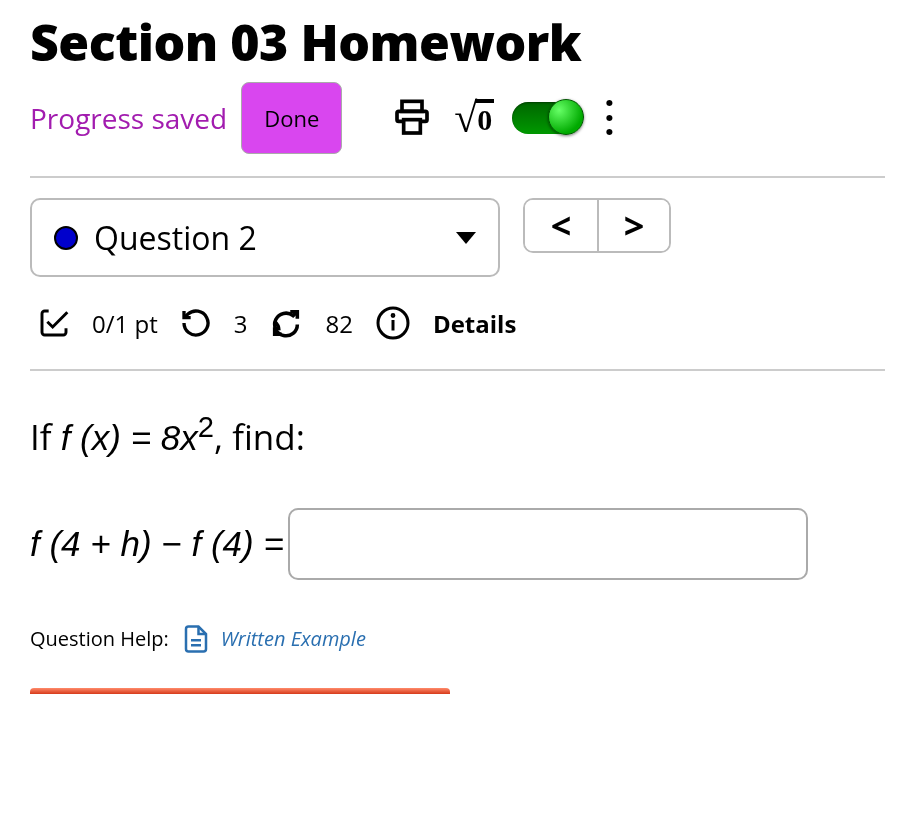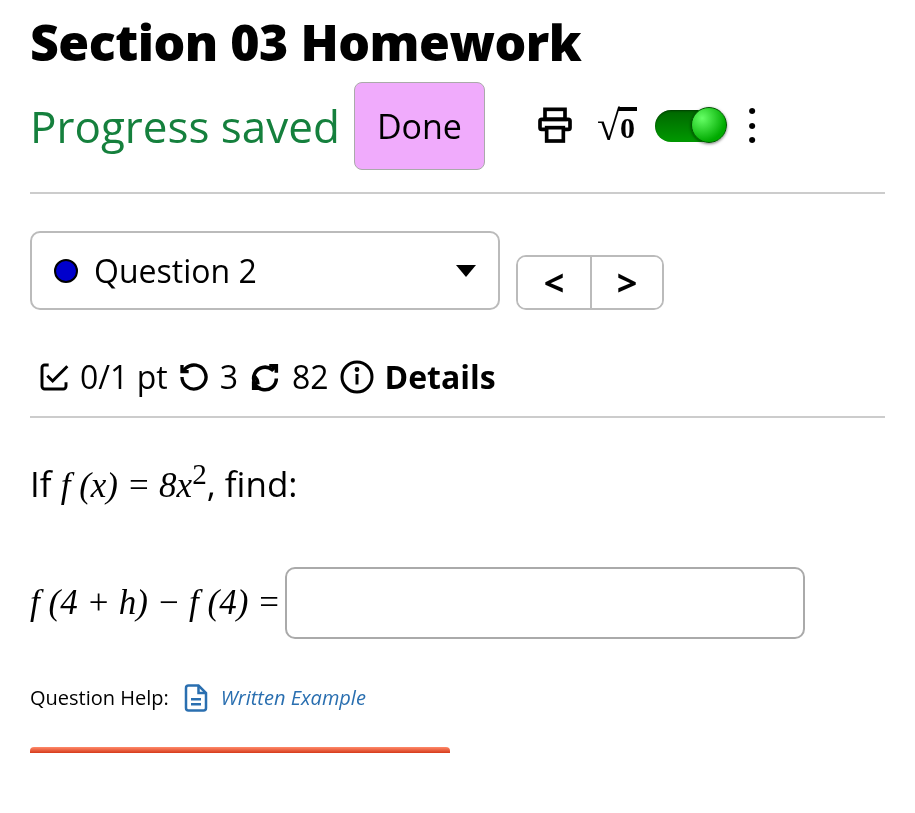--- a/index.html
+++ b/index.html
@@ -24,29 +24,29 @@
     margin-bottom: 18px;
   }
   .stats-row .answered-label { color: #888; margin-left: 18px; }
   .toolbar {
     display: flex;
     align-items: center;
     gap: 14px;
     margin-bottom: 22px;
   }
   .progress-saved {
-    color: #15803d;
-    font-size: 44px;
+    color: #a21caf;
+    font-size: 28px;
   }
   .done-btn {
     border: 1px solid #aaa;
     border-radius: 8px;
-    background: #f0abfc;
+    background: #d946ef;
     padding: 20px 22px;
-    font-size: 34px;
+    font-size: 22px;
     cursor: pointer;
     font-family: inherit;
   }
   .icon-btn {
     background: none;
     border: none;
     cursor: pointer;
     padding: 4px;
     display: flex;
     align-items: center;
@@ -94,23 +94,23 @@
     flex-direction: column;
   }
   .vdots span { display:block; }
   .divider {
     border: none;
     border-top: 2px solid #ccc;
     margin: 0;
   }
   .qnav-row {
     display: flex;
-    align-items: flex-end;
-    gap: 16px;
-    padding: 37px 0;
+    align-items: flex-start;
+    gap: 23px;
+    padding: 20px 0;
   }
   .question-select {
     flex: 0 0 470px;
     border: 2px solid #bbb;
     border-radius: 10px;
     padding: 16px 22px;
     display: flex;
     align-items: center;
     cursor: pointer;
     font-size: 32px;
@@ -143,39 +143,39 @@
     font-weight: bold;
     background: #fff;
     border: none;
     cursor: pointer;
     font-family: inherit;
   }
   .navbtn + .navbtn { border-left: 2px solid #bbb; }
   .meta-row {
     display: flex;
     align-items: center;
-    gap: 10px;
-    font-size: 32px;
-    padding: 8px 0 18px 8px;
+    gap: 22px;
+    font-size: 24px;
+    padding: 8px 0 28px 8px;
   }
   .meta-row svg { flex-shrink: 0; }
   .problem {
     padding: 40px 0 20px 0;
     font-size: 35px;
   }
   .math {
-    font-family: Liberation Serif, serif;
+    font-family: Liberation Sans, sans-serif;
     font-style: italic;
   }
   .math .up { font-style: normal; }
   .expr-row {
     display: flex;
     align-items: center;
     gap: 4px;
-    margin-top: 60px;
+    margin-top: 48px;
     margin-bottom: 44px;
   }
   .answer-input {
     flex: 1;
     max-width: 520px;
     height: 72px;
     border: 2px solid #aaa;
     border-radius: 10px;
     font-size: 30px;
     padding: 0 14px;

